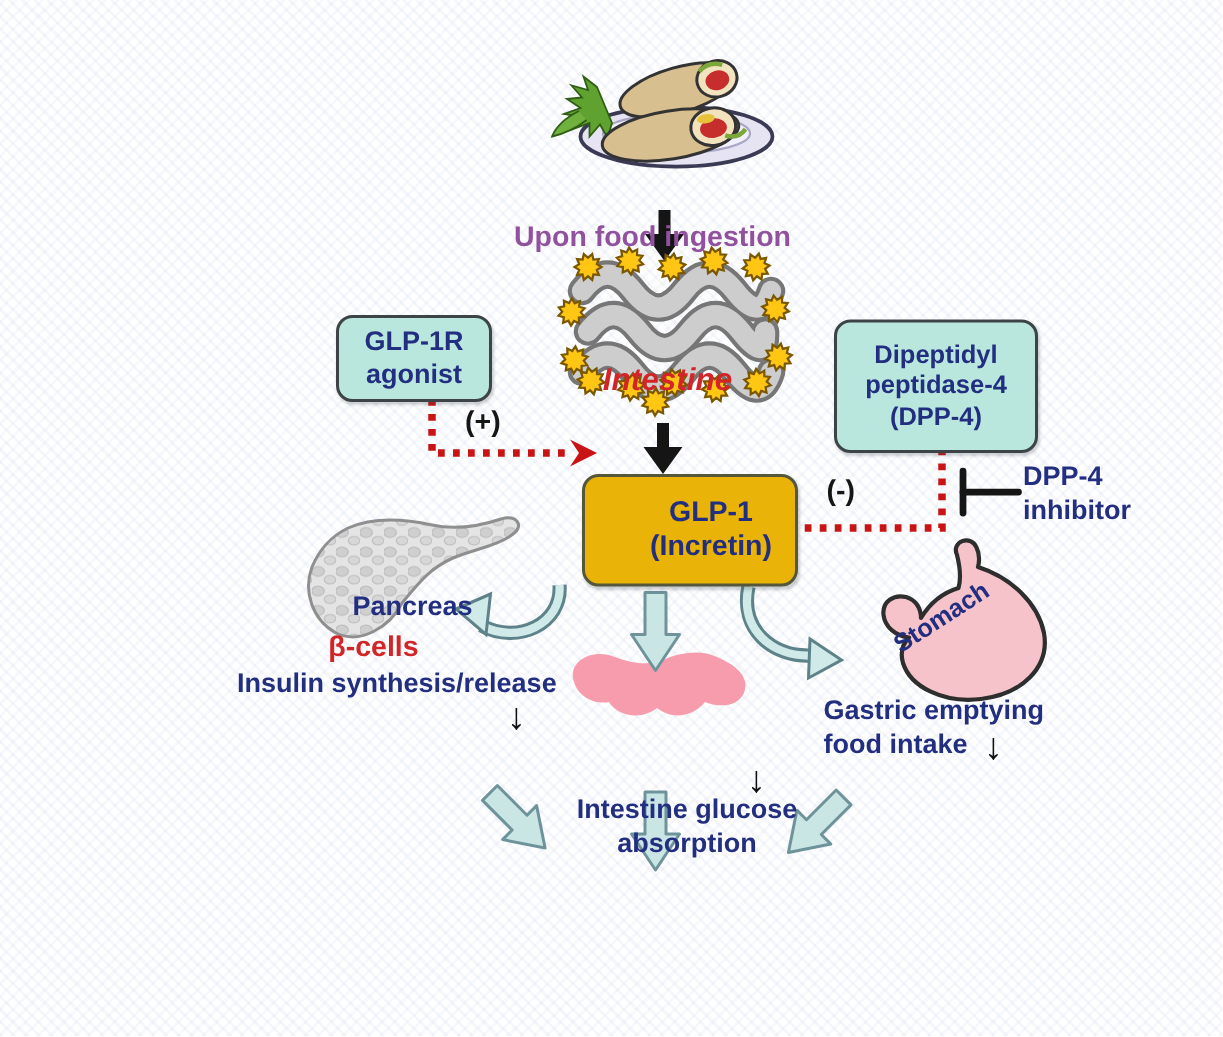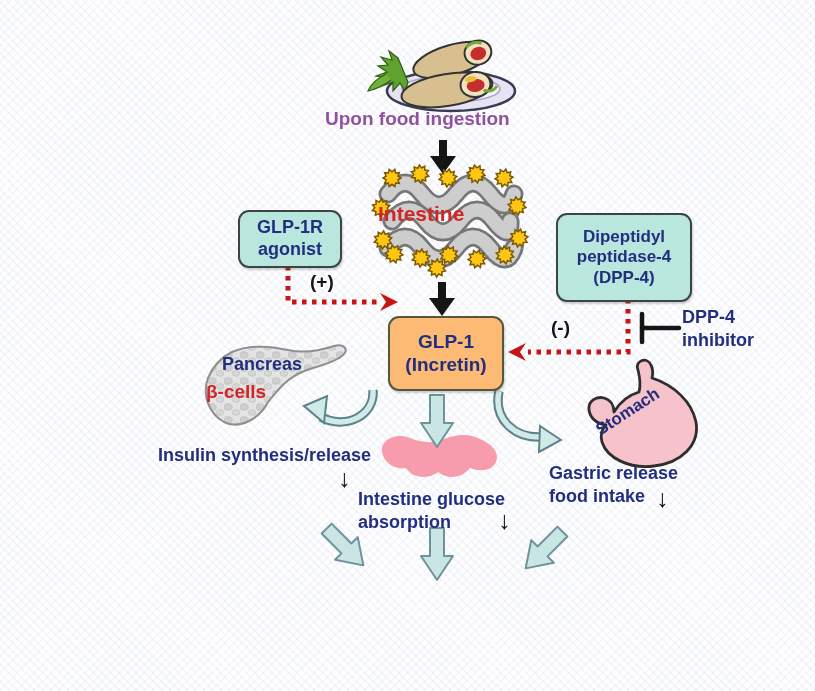--- a/index.html
+++ b/index.html
@@ -11,30 +11,30 @@
   .stage::before{
     content:"";position:absolute;inset:0;
     background-image:
       repeating-linear-gradient(45deg, rgba(205,215,232,.20) 0 2px, transparent 2px 6px),
       repeating-linear-gradient(-45deg, rgba(205,215,232,.16) 0 2px, transparent 2px 6px);
     pointer-events:none;
   }
   .art{position:absolute;left:0;top:0;width:815px;height:691px;}
   .lbl{position:absolute;font-weight:bold;color:#222E7F;}
   .pre{white-space:pre-line;}
-  .center{text-align:left;}
+  .center{text-align:center;margin-top:40px;}
   .box{
     position:absolute;display:flex;align-items:center;justify-content:center;
     text-align:center;font-weight:bold;color:#222E7F;
     border:2.5px solid #3C4447;border-radius:11px;
     box-shadow:1px 2px 2px rgba(60,70,80,.25);
     line-height:1.2;
   }
   .cyan{background:#B9E7DE;}
-  .olive{background:#fdba74;border-color:#55573B;}
+  .olive{background:#eab308;border-color:#55573B;padding-left:28px;}
   .green{background:#85C441;border-color:#4C7A22;}
   .red{color:#D32527;}
   .purple{color:#91519F;}
   .black{color:#151515;}
   .downglyph{position:absolute;color:#101010;font-weight:900;font-size:25px;line-height:1;}
 </style>
 </head>
 <body>
 
 <div class="stage">
@@ -143,23 +143,23 @@
     </g>
 
     <use href="#flowArrow" transform="translate(437,421)"></use>
     <use href="#flowArrow" transform="translate(345,547) rotate(-45)"></use>
     <use href="#flowArrow" transform="translate(437,554)"></use>
     <use href="#flowArrow" transform="translate(544,550) rotate(45)"></use>
   </svg>
 
   <div class="lbl purple center" style="left:325px;top:108px;width:220px;font-size:19px;">Upon food ingestion</div>
 
-  <div class="lbl red center" style="left:378px;top:202px;width:134px;font-size:21px;">Intestine</div>
+  <div class="lbl red center" style="left:378px;top:202px;width:134px;font-size:21px;font-style:italic;">Intestine</div>
 
-  <div class="box cyan pre" style="left:238px;top:210px;width:100px;height:54px;font-size:18px;">GLP-1R
+  <div class="box cyan pre" style="left:224px;top:210px;width:100px;height:54px;font-size:18px;">GLP-1R
 agonist</div>
   <div class="lbl black" style="left:310px;top:271px;font-size:19px;">(+)</div>
 
   <div class="box cyan pre" style="left:556px;top:213px;width:132px;height:85px;font-size:17px;">Dipeptidyl
 peptidase-4
 (DPP-4)</div>
   <div class="lbl black" style="left:551px;top:317px;font-size:19px;">(-)</div>
   <div class="lbl pre" style="left:682px;top:306px;font-size:18px;line-height:1.25;">DPP-4
 inhibitor</div>
 
@@ -173,18 +173,18 @@
 
   <div class="lbl" style="left:158px;top:444px;width:230px;font-size:18px;line-height:1.3;">
     <div>Insulin synthesis/release</div>
   </div>
   <span class="downglyph" style="left:338px;top:466px;">↓</span>
 
   <div class="lbl center pre" style="left:358px;top:488px;width:200px;font-size:18px;line-height:1.3;">Intestine glucose
 absorption</div>
   <span class="downglyph" style="left:498px;top:508px;">↓</span>
 
-  <div class="lbl pre" style="left:549px;top:462px;width:160px;font-size:18px;line-height:1.3;">Gastric release
+  <div class="lbl pre" style="left:549px;top:462px;width:160px;font-size:18px;line-height:1.3;">Gastric emptying
 food intake</div>
   <span class="downglyph" style="left:656px;top:486px;">↓</span>
 
 
 </div>
 
 </body></html>

